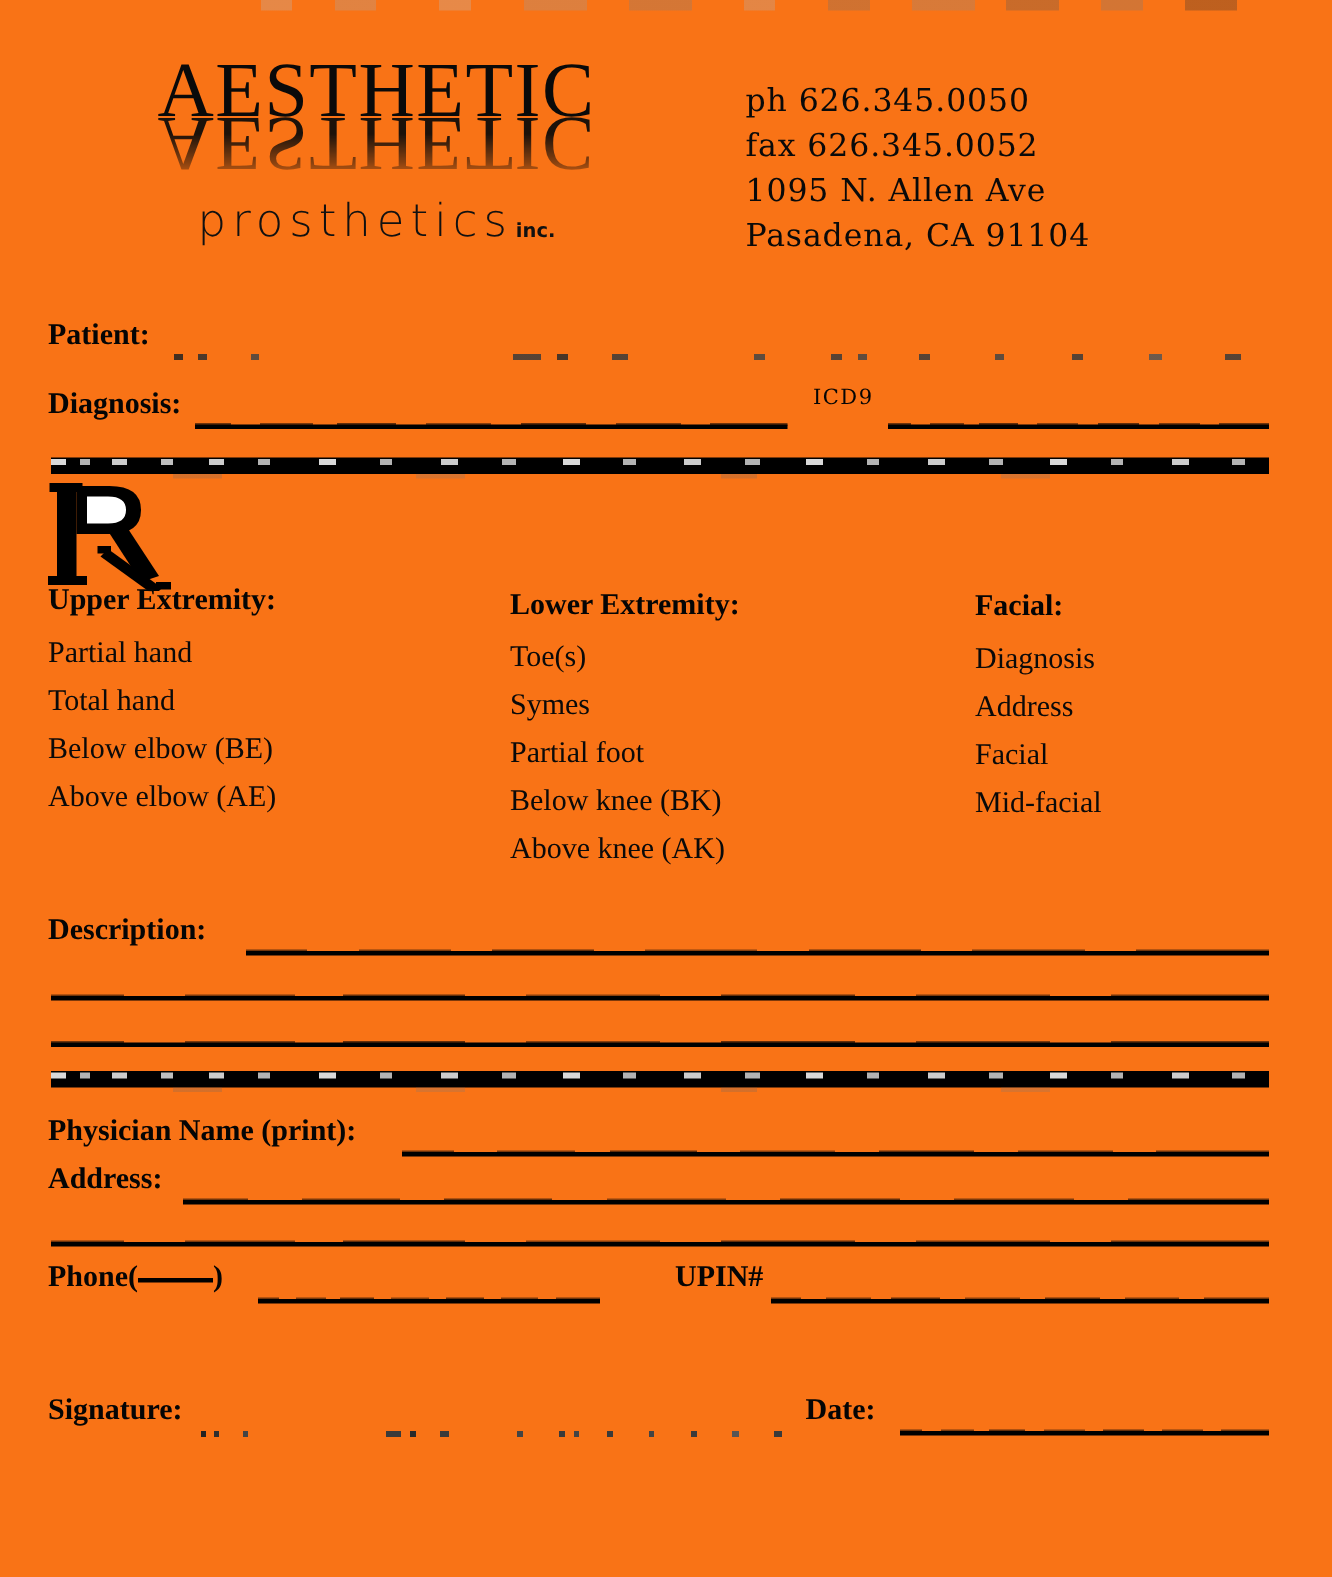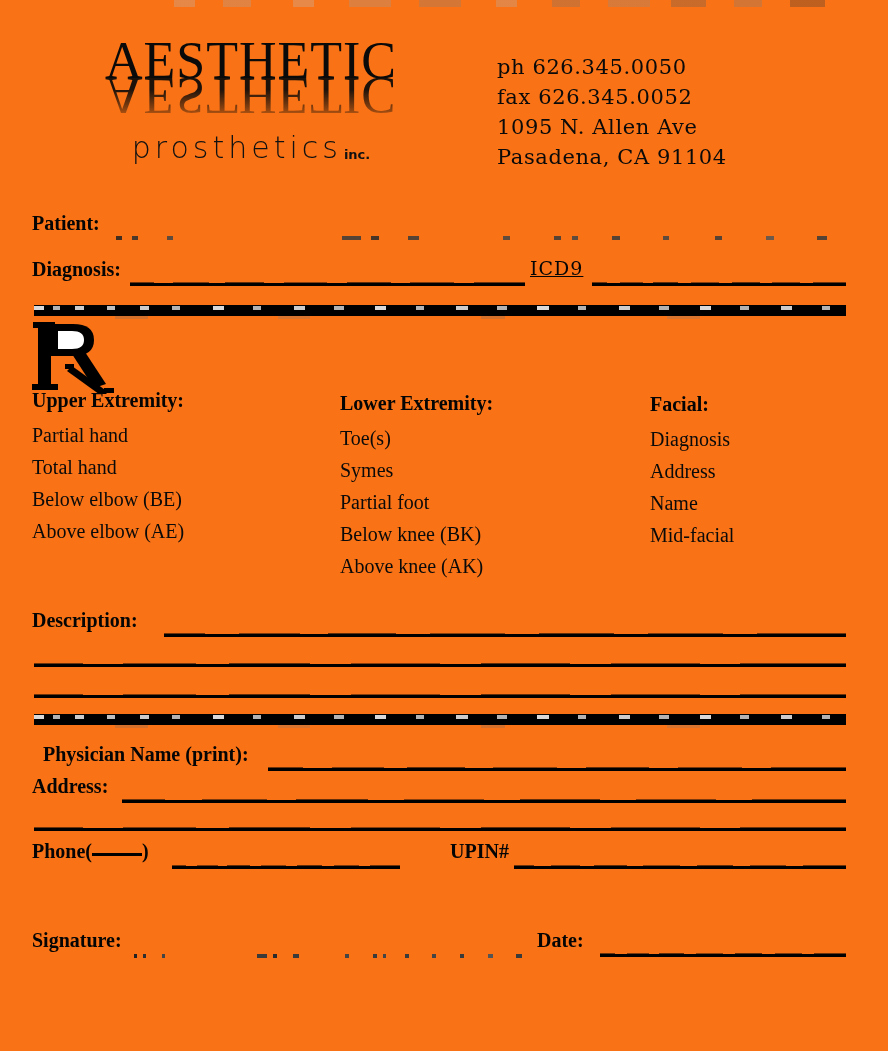--- a/index.html
+++ b/index.html
@@ -262,21 +262,21 @@
     <div>fax 626.345.0052</div>
     <div>1095 N. Allen Ave</div>
     <div>Pasadena, CA 91104</div>
   </div>
 
   <div class="field-label" style="left:32px; top:212px;">Patient:</div>
   <div class="rule-faded" style="left:116px; top:236px; width:730px;"></div>
 
   <div class="field-label" style="left:32px; top:258px;">Diagnosis:</div>
   <div class="rule" style="left:130px; top:283px; width:395px;"></div>
-  <div class="field-label" style="left:530px; top:257px; font-weight:400; font-family:'DejaVu Serif', serif; font-size:19px; letter-spacing:1px;text-decoration:underline;">ICD9</div>
+  <div class="field-label" style="left:542px; top:257px; font-weight:400; font-family:'DejaVu Serif', serif; font-size:14px; letter-spacing:1px;">ICD9</div>
   <div class="rule" style="left:592px; top:283px; width:254px;"></div>
 
   <div class="separator-bar" style="left:34px; top:305px; width:812px;"></div>
 
   <div class="rx-symbol">
     <svg viewBox="0 0 90 76" width="90" height="76" aria-hidden="true">
 
       <rect x="6" y="4" width="13" height="68" fill="#000"></rect>
 
       <rect x="1" y="4" width="22" height="6" fill="#000"></rect>
@@ -309,32 +309,32 @@
     <div class="rx-item">Symes</div>
     <div class="rx-item">Partial foot</div>
     <div class="rx-item">Below knee (BK)</div>
     <div class="rx-item">Above knee (AK)</div>
   </div>
 
   <div class="rx-col col-facial">
     <div class="rx-col-heading">Facial:</div>
     <div class="rx-item">Diagnosis</div>
     <div class="rx-item">Address</div>
-    <div class="rx-item">Name</div>
+    <div class="rx-item">Facial</div>
     <div class="rx-item">Mid-facial</div>
   </div>
 
   <div class="field-label" style="left:32px; top:609px;">Description:</div>
   <div class="rule" style="left:164px; top:634px; width:682px;"></div>
   <div class="rule" style="left:34px; top:664px; width:812px;"></div>
   <div class="rule" style="left:34px; top:695px; width:812px;"></div>
 
   <div class="separator-bar" style="left:34px; top:714px; width:812px;"></div>
 
-  <div class="field-label" style="left:43px; top:743px;text-align:right;">Physician Name (print):</div>
+  <div class="field-label" style="left:32px; top:743px;text-align:right;">Physician Name (print):</div>
   <div class="rule" style="left:268px; top:768px; width:578px;"></div>
 
   <div class="field-label" style="left:32px; top:775px;">Address:</div>
   <div class="rule" style="left:122px; top:800px; width:724px;"></div>
   <div class="rule" style="left:34px; top:828px; width:812px;"></div>
 
   <div class="field-label" style="left:32px; top:840px;">
     <span>Phone(</span><span style="display:inline-block; width:50px; border-bottom:3px solid #000; vertical-align:2px;"></span><span>)</span>
   </div>
   <div class="rule" style="left:172px; top:866px; width:228px;"></div>

